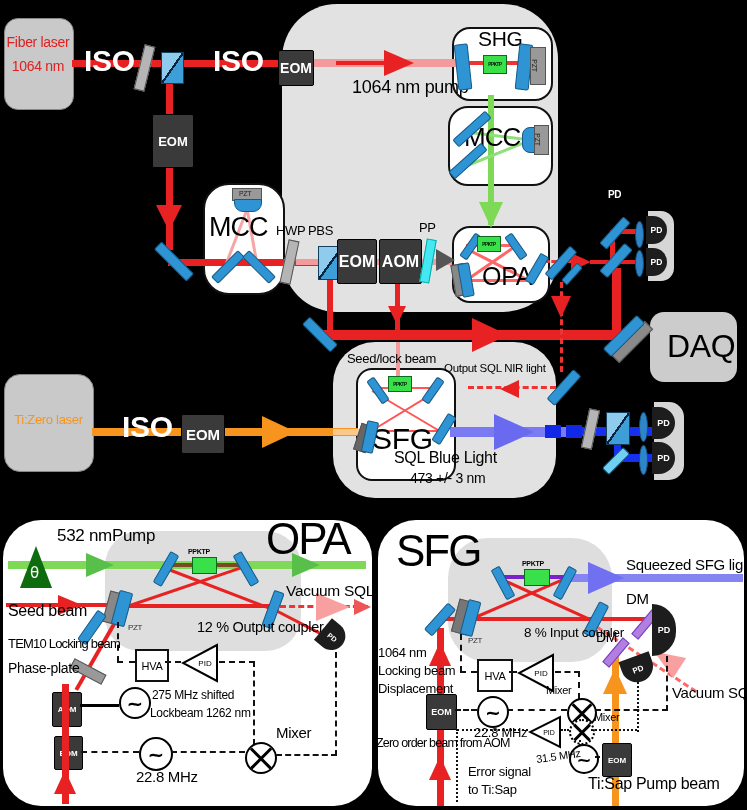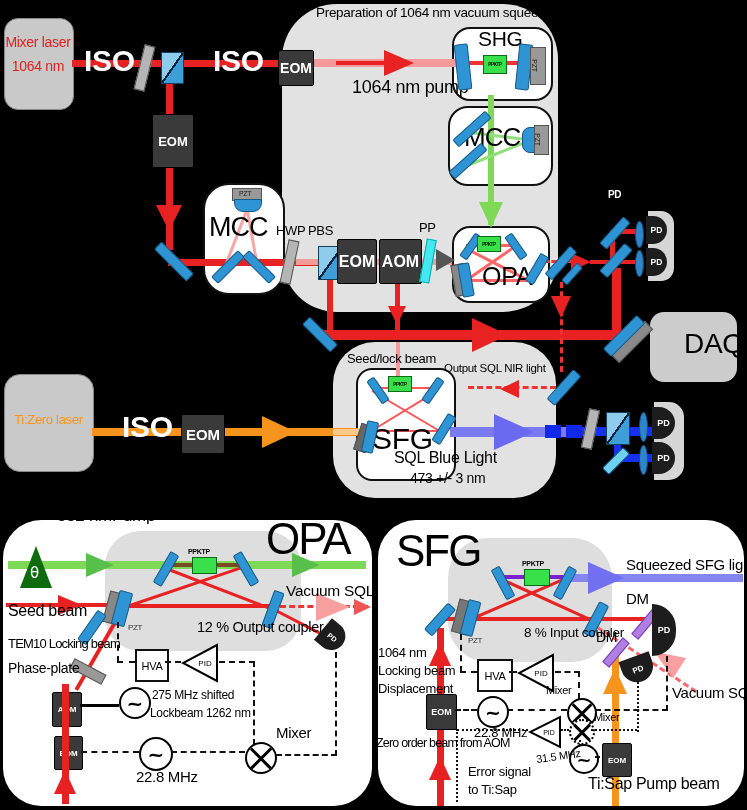--- a/index.html
+++ b/index.html
@@ -37,30 +37,29 @@
         align-items:center;justify-content:center;color:#063;font-weight:bold}
 </style>
 </head>
 <body>
 
 <div id="scene">
 
   <div class="gray" style="left:282px;top:4px;width:276px;height:308px;border-radius:55px"></div>
   <div class="gray" style="left:333px;top:342px;width:223px;height:156px;border-radius:42px"></div>
   <div class="gray" style="left:650px;top:312px;width:87px;height:70px;border-radius:14px;background:#ccc"></div>
-  <div class="t" style="left:684px;top:328px;font-size:28px">DAQ</div>
+  <div class="t" style="left:667px;top:328px;font-size:32px">DAQ</div>
 
   <div class="gray" style="left:4px;top:18px;width:68px;height:90px;border-radius:14px;background:#c9c9c9;border:1px solid #888"></div>
-  <div class="t" style="left:4px;top:34px;width:68px;text-align:center;font-size:14px;color:#e02020">Mixer laser</div>
+  <div class="t" style="left:4px;top:34px;width:68px;text-align:center;font-size:14px;color:#e02020">Fiber laser</div>
   <div class="t" style="left:4px;top:58px;width:68px;text-align:center;font-size:14px;color:#e02020">1064 nm</div>
 
   <div class="gray" style="left:4px;top:374px;width:88px;height:96px;border-radius:16px;background:#c9c9c9;border:1px solid #888"></div>
   <div class="t" style="left:6px;top:412px;width:85px;text-align:center;font-size:13px;color:#f7941d">Ti:Zero laser</div>
 
-  <div class="t" style="left:316px;top:5px;font-size:13.5px">Preparation of 1064 nm vacuum squeezing</div>
 
   <div class="wbox" style="left:203px;top:183px;width:78px;height:108px;border-radius:26px"></div>
   <div class="wbox" style="left:452px;top:27px;width:97px;height:70px;border-radius:18px"></div>
   <div class="wbox" style="left:448px;top:106px;width:101px;height:76px;border-radius:20px"></div>
   <div class="wbox" style="left:452px;top:226px;width:94px;height:73px;border-radius:18px"></div>
   <div class="wbox" style="left:356px;top:368px;width:96px;height:109px;border-radius:16px"></div>
 
   <div class="beam ab" style="left:72px;top:59.5px;width:214px;height:7px;background:#e82222"></div>
   <div class="beam ab" style="left:166px;top:66px;width:7px;height:184px;background:#e82222"></div>
   <div class="tri" style="left:156px;top:205px;border-left:13px solid transparent;border-right:13px solid transparent;border-top:26px solid #e82222"></div>
@@ -217,21 +216,21 @@
   <div class="pdd" style="left:652px;top:442px;width:23px;height:32px;font-size:9px;border-radius:0 16px 16px 0">PD</div>
 
   <div class="wbox" style="left:3px;top:520px;width:369px;height:286px;border-radius:38px;border:none"></div>
   <div class="gray" style="left:105px;top:531px;width:196px;height:120px;border-radius:35px;background:#dedede"></div>
 
   <div class="beam ab" style="left:8px;top:561px;width:358px;height:8px;background:#7ed957"></div>
   <div class="tri" style="left:86px;top:553px;border-top:12px solid transparent;border-bottom:12px solid transparent;border-left:28px solid #58c04a"></div>
   <div class="tri" style="left:292px;top:553px;border-top:12px solid transparent;border-bottom:12px solid transparent;border-left:28px solid #58c04a"></div>
   <div class="ab" style="left:20px;top:546px;width:32px;height:42px;background:#0e6b0e;clip-path:polygon(50% 0,0 100%,100% 100%)"></div>
   <div class="t" style="left:30px;top:564px;font-size:15px;color:#fff;font-family:'DejaVu Sans',sans-serif">θ</div>
-  <div class="t" style="left:57px;top:506px;font-size:17px">532 nmPump</div>
+  <div class="t" style="left:57px;top:526px;font-size:17px">532 nmPump</div>
   <div class="t" style="left:266px;top:514px;font-size:44px;letter-spacing:-2px">OPA</div>
 
   <div class="beam ab" style="left:6px;top:603px;width:120px;height:4px;background:#e82222"></div>
   <div class="tri" style="left:58px;top:595px;border-top:10px solid transparent;border-bottom:10px solid transparent;border-left:24px solid #e82222"></div>
   <div class="beam ab" style="left:124px;top:604px;width:146px;height:4px;background:#e82222"></div>
   <div class="ln" style="left:124px;top:606px;width:125px;height:3px;background:#e82222;transform:rotate(-18.7deg)"></div>
   <div class="ln" style="left:166px;top:567px;width:112px;height:3px;background:#e82222;transform:rotate(21deg)"></div>
   <div class="ln" style="left:270px;top:606px;width:70px;height:3px;background:#e82222;transform:rotate(27.3deg)"></div>
   <div class="ln" style="left:76px;top:688px;width:93px;height:3.5px;background:#e82222;transform:rotate(-60.1deg)"></div>
   <div class="beam ab" style="left:168px;top:563px;width:76px;height:4px;background:#7a4a20"></div>

